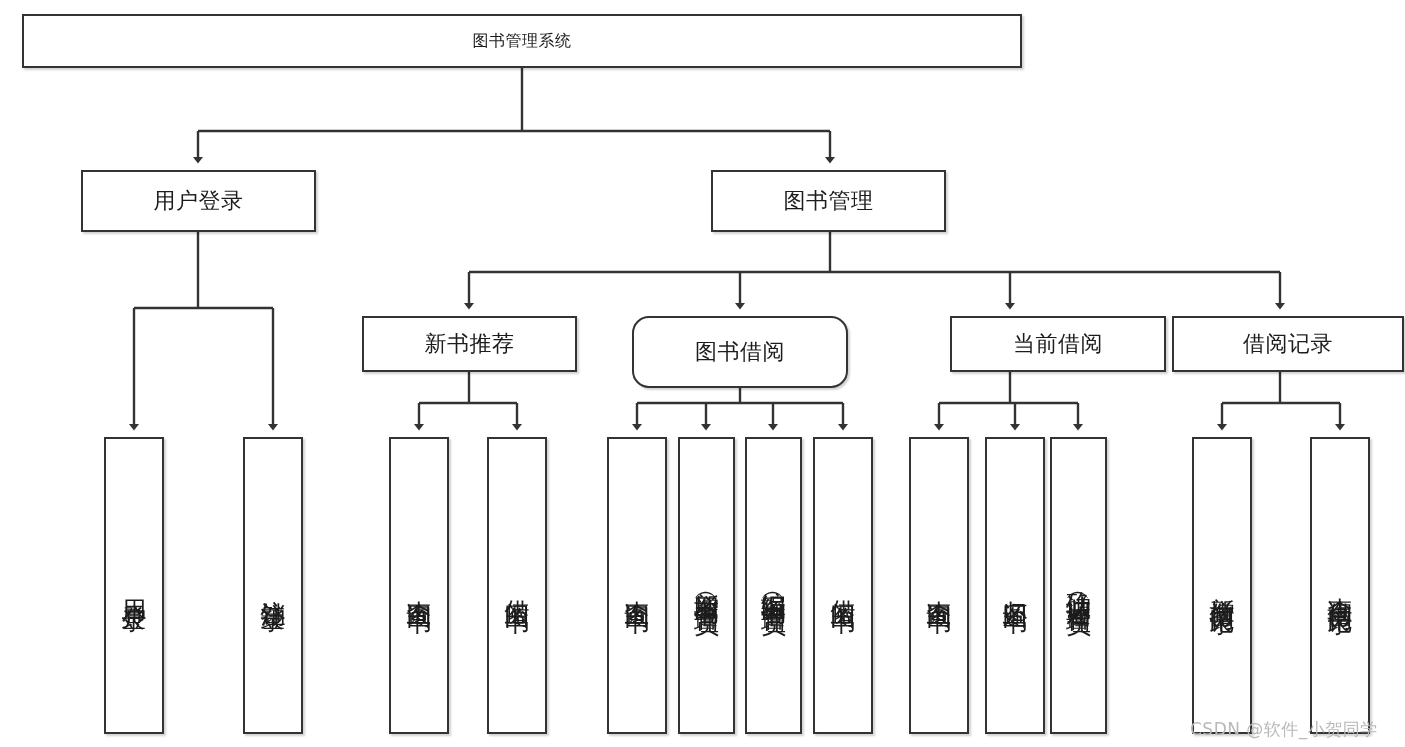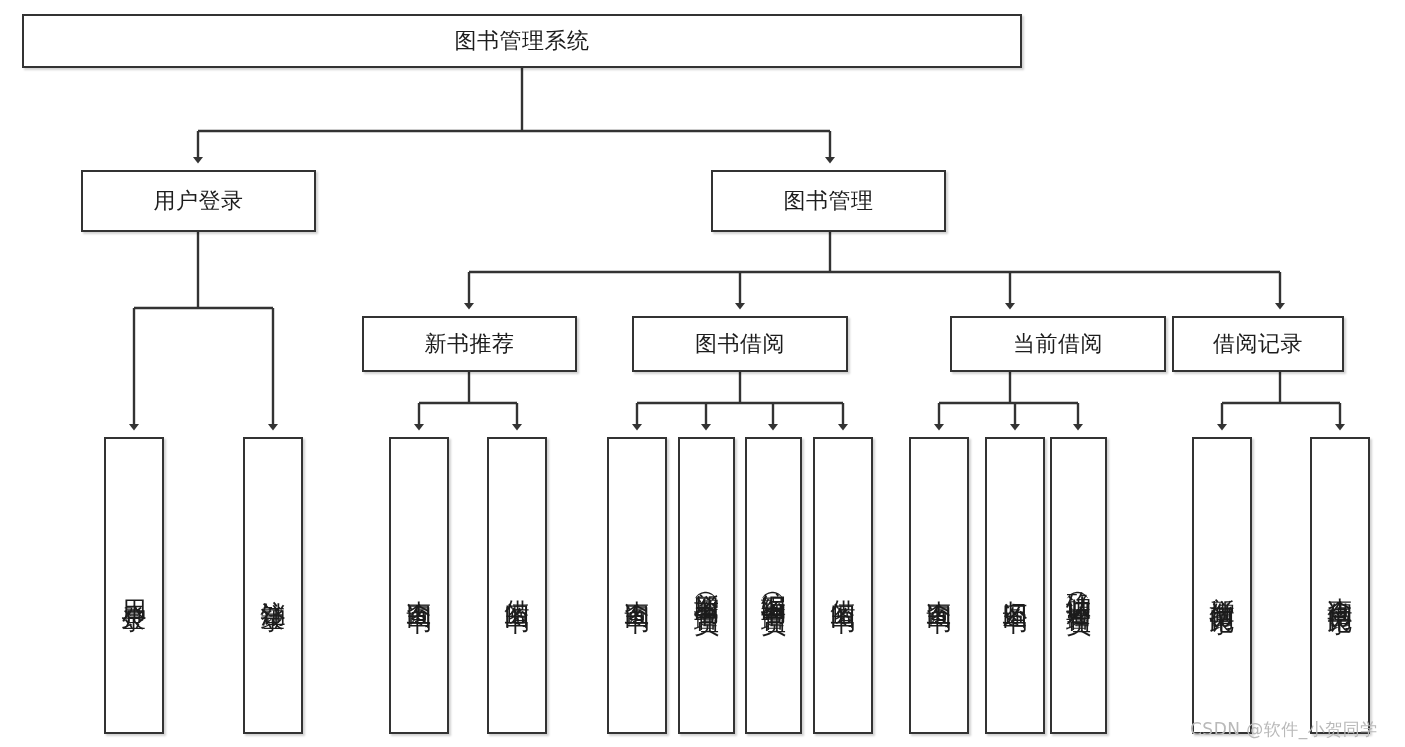--- a/index.html
+++ b/index.html
@@ -41,21 +41,21 @@
     color: #1c1c1c;
     line-height: 1.22;
     text-align: center;
     white-space: pre;
   }
   .node.horizontal .label {
     font-size: 22px;
     letter-spacing: 0.5px;
   }
   .node.root .label {
-    font-size: 22px;
+    font-size: 16px;
   }
   .node.vertical {
     align-items: center;
     justify-content: center;
   }
   .node.vertical .label {
     writing-mode: vertical-rl;
     text-orientation: upright;
     font-size: 25px;
     letter-spacing: 3px;
@@ -147,27 +147,27 @@
   <div class="node horizontal" style="left:81px; top:170px; width:235px; height:62px;">
     <span class="label">用户登录</span>
   </div>
   <div class="node horizontal" style="left:711px; top:170px; width:235px; height:62px;">
     <span class="label">图书管理</span>
   </div>
 
   <div class="node horizontal" style="left:362px; top:316px; width:215px; height:56px;">
     <span class="label">新书推荐</span>
   </div>
-  <div class="node horizontal" style="left:632px; top:316px; width:216px; height:56px;">
+  <div class="node horizontal" style="left:632px; top:316px; width:216px; height:72px;border-radius:17px;">
     <span class="label">图书借阅</span>
   </div>
   <div class="node horizontal" style="left:902px; top:316px; width:216px; height:56px;margin-left:48px;">
     <span class="label">当前借阅</span>
   </div>
-  <div class="node horizontal" style="left:1172px; top:316px; width:172px; height:56px;">
+  <div class="node horizontal" style="left:1172px; top:316px; width:232px; height:56px;">
     <span class="label">借阅记录</span>
   </div>
 
   <div class="node vertical" style="left:104px; top:437px; width:60px; height:297px;">
     <span class="label">用户登录</span>
   </div>
   <div class="node vertical" style="left:243px; top:437px; width:60px; height:297px;">
     <span class="label">注销登录</span>
   </div>
   <div class="node vertical" style="left:389px; top:437px; width:60px; height:297px;">

